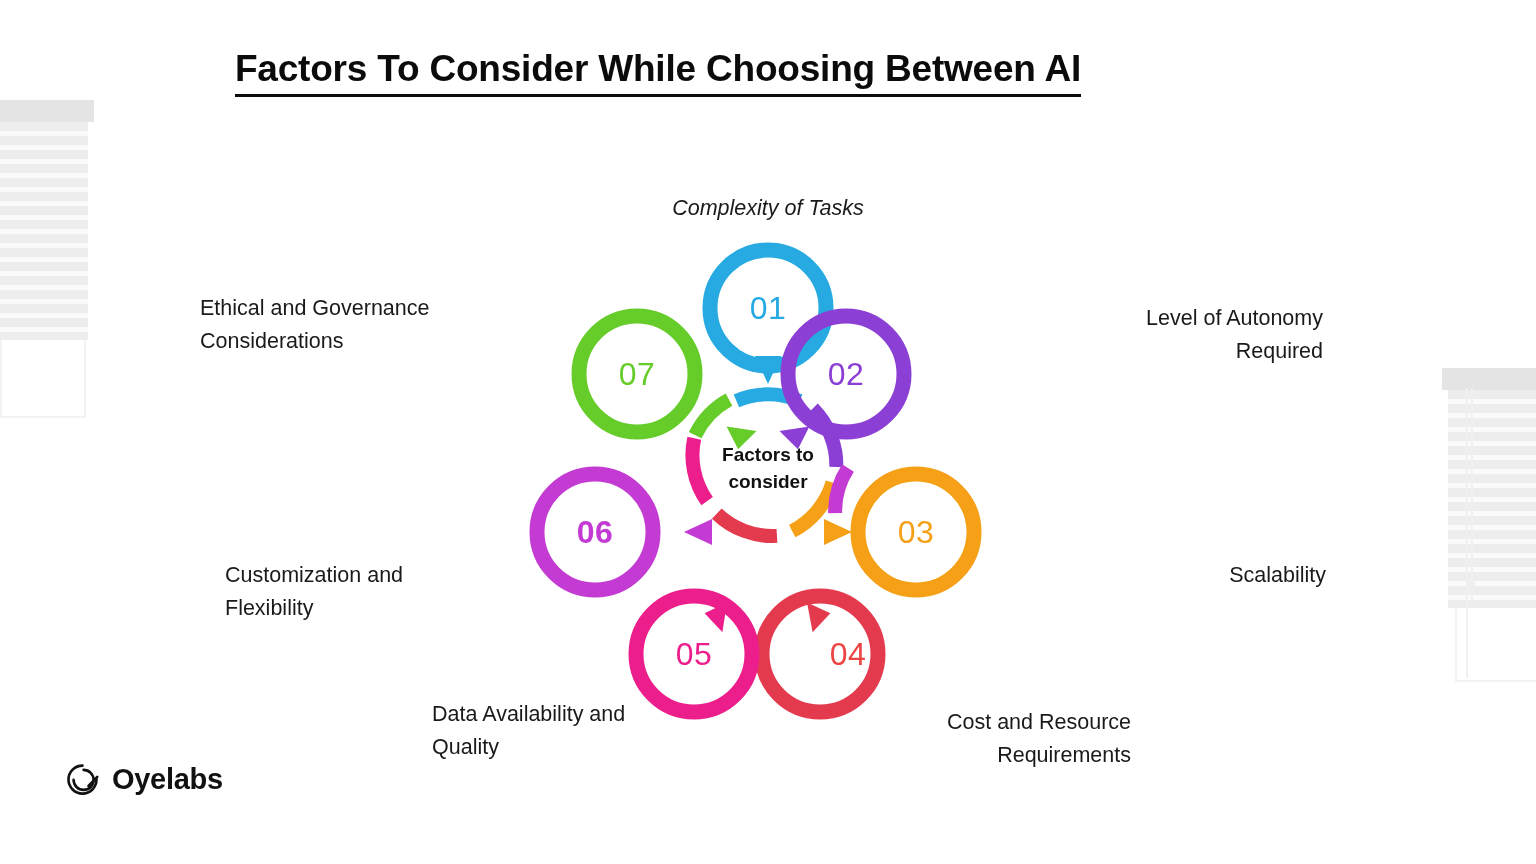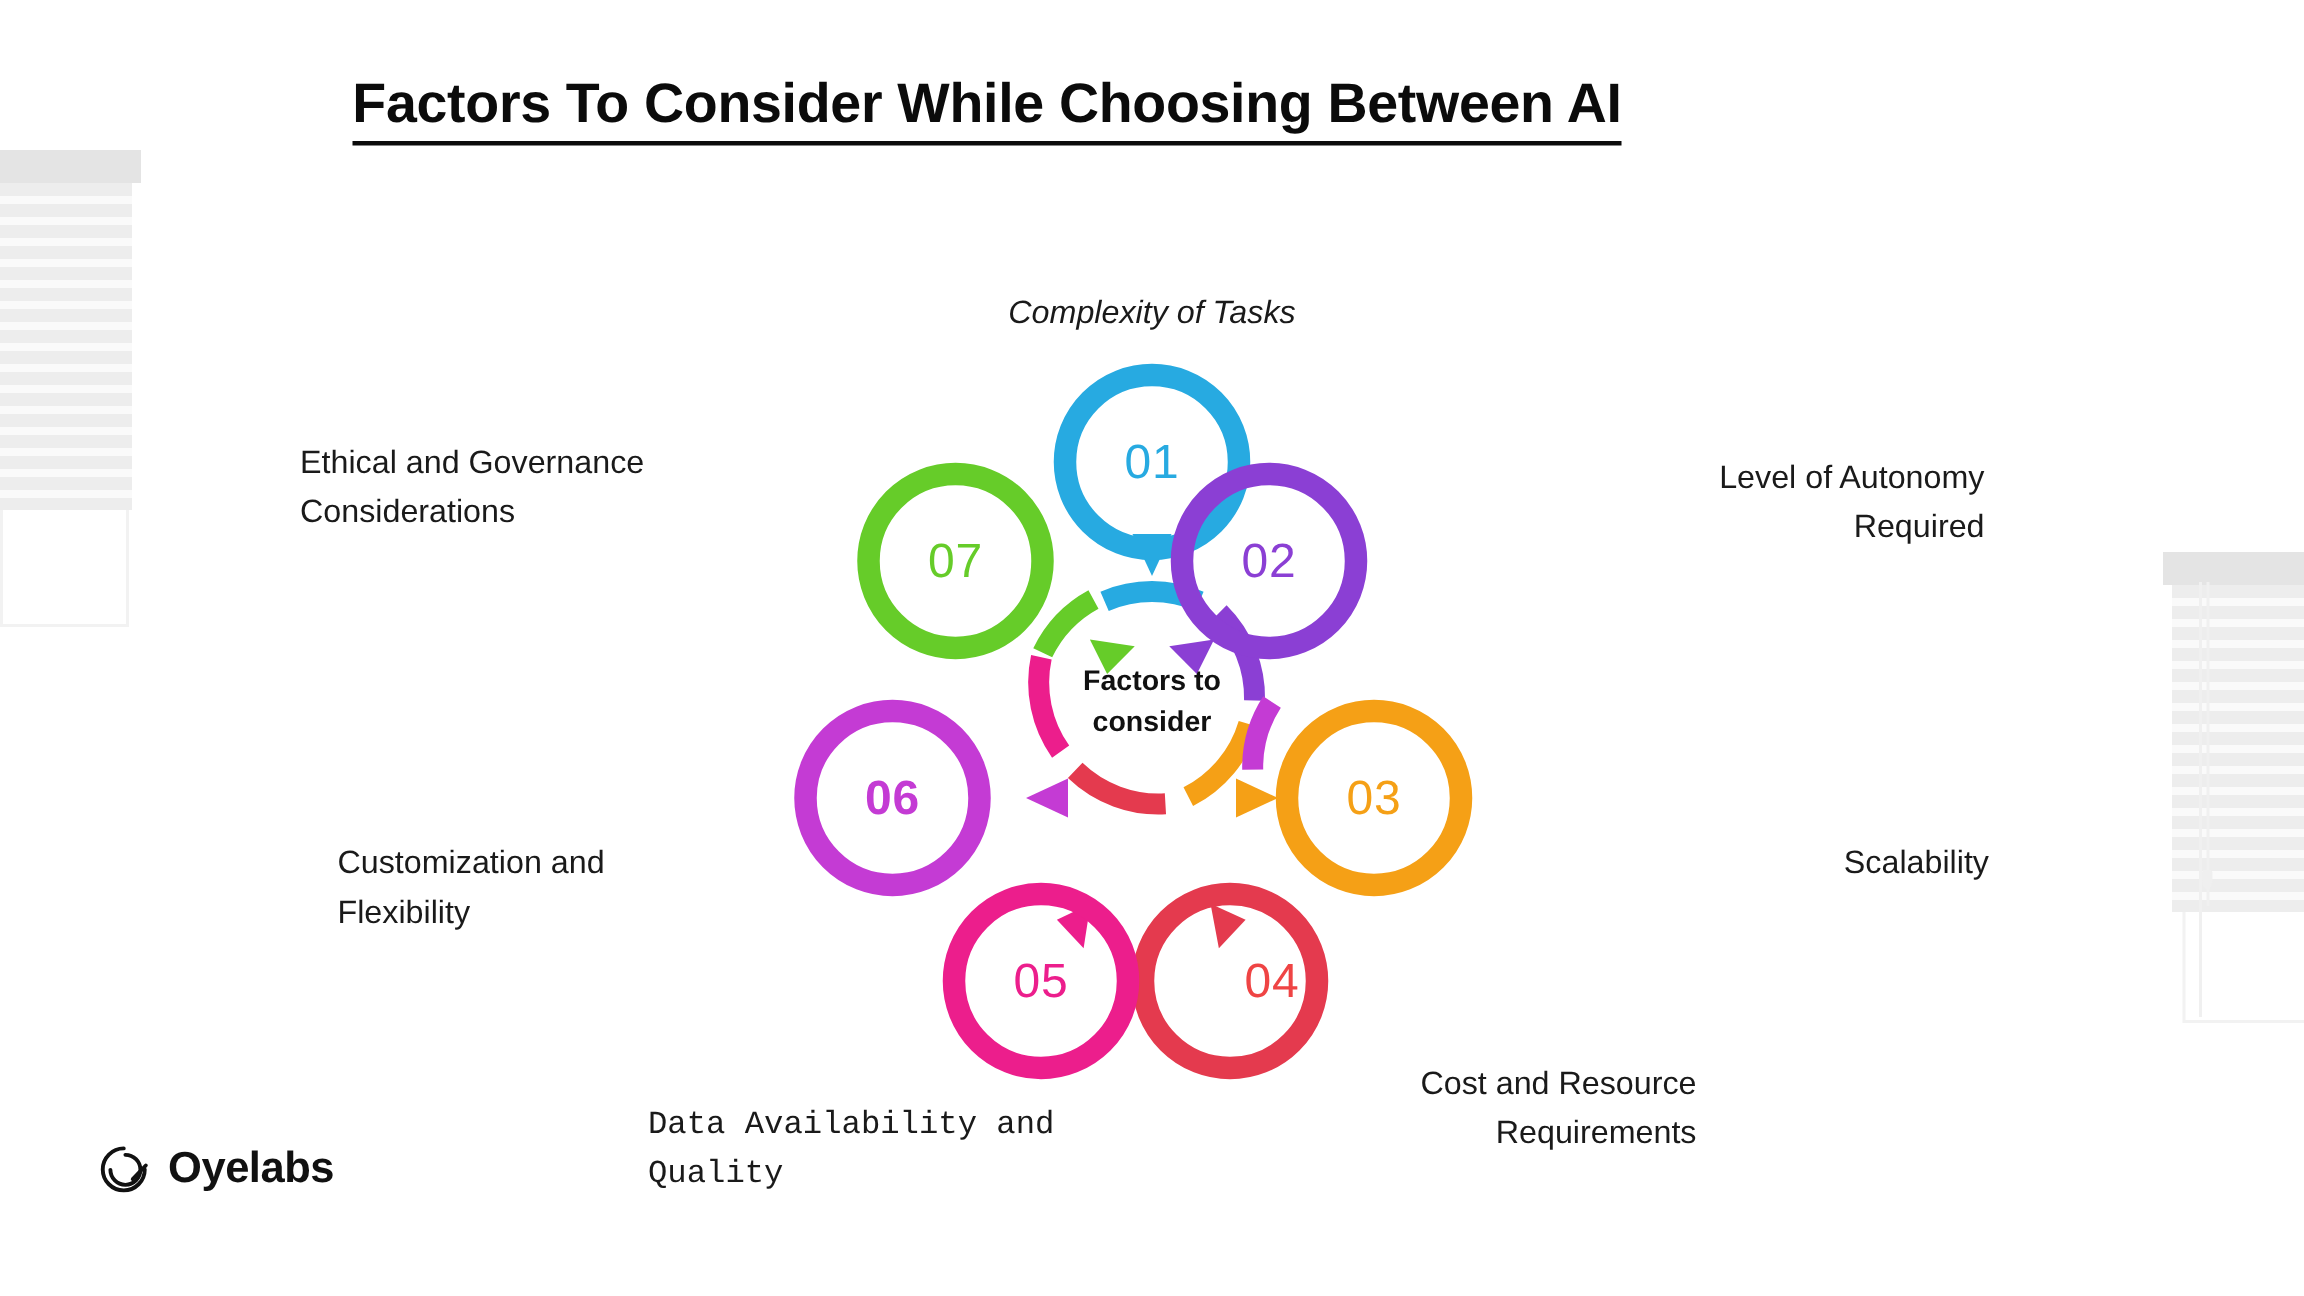--- a/index.html
+++ b/index.html
@@ -217,21 +217,21 @@
 </div>
 
 <div class="node-label lbl-center" style="left:568px; top:192px; width:400px;font-style:italic;">Complexity of Tasks</div>
 
 <div class="node-label lbl-right" style="left:200px; top:292px; width:358px;">Ethical and Governance
 Considerations</div>
 
 <div class="node-label lbl-right" style="left:225px; top:559px; width:300px;">Customization and
 Flexibility</div>
 
-<div class="node-label lbl-right" style="left:432px; top:734px; width:315px;font-family:Liberation Mono, monospace;">Data Availability and
+<div class="node-label lbl-right" style="left:432px; top:698px; width:315px;">Data Availability and
 Quality</div>
 
 <div class="node-label lbl-left" style="left:801px; top:706px; width:330px;">Cost and Resource
 Requirements</div>
 
 <div class="node-label lbl-left" style="left:1026px; top:559px; width:300px;">Scalability</div>
 
 <div class="node-label lbl-left" style="left:993px; top:302px; width:330px;">Level of Autonomy
 Required</div>
 

